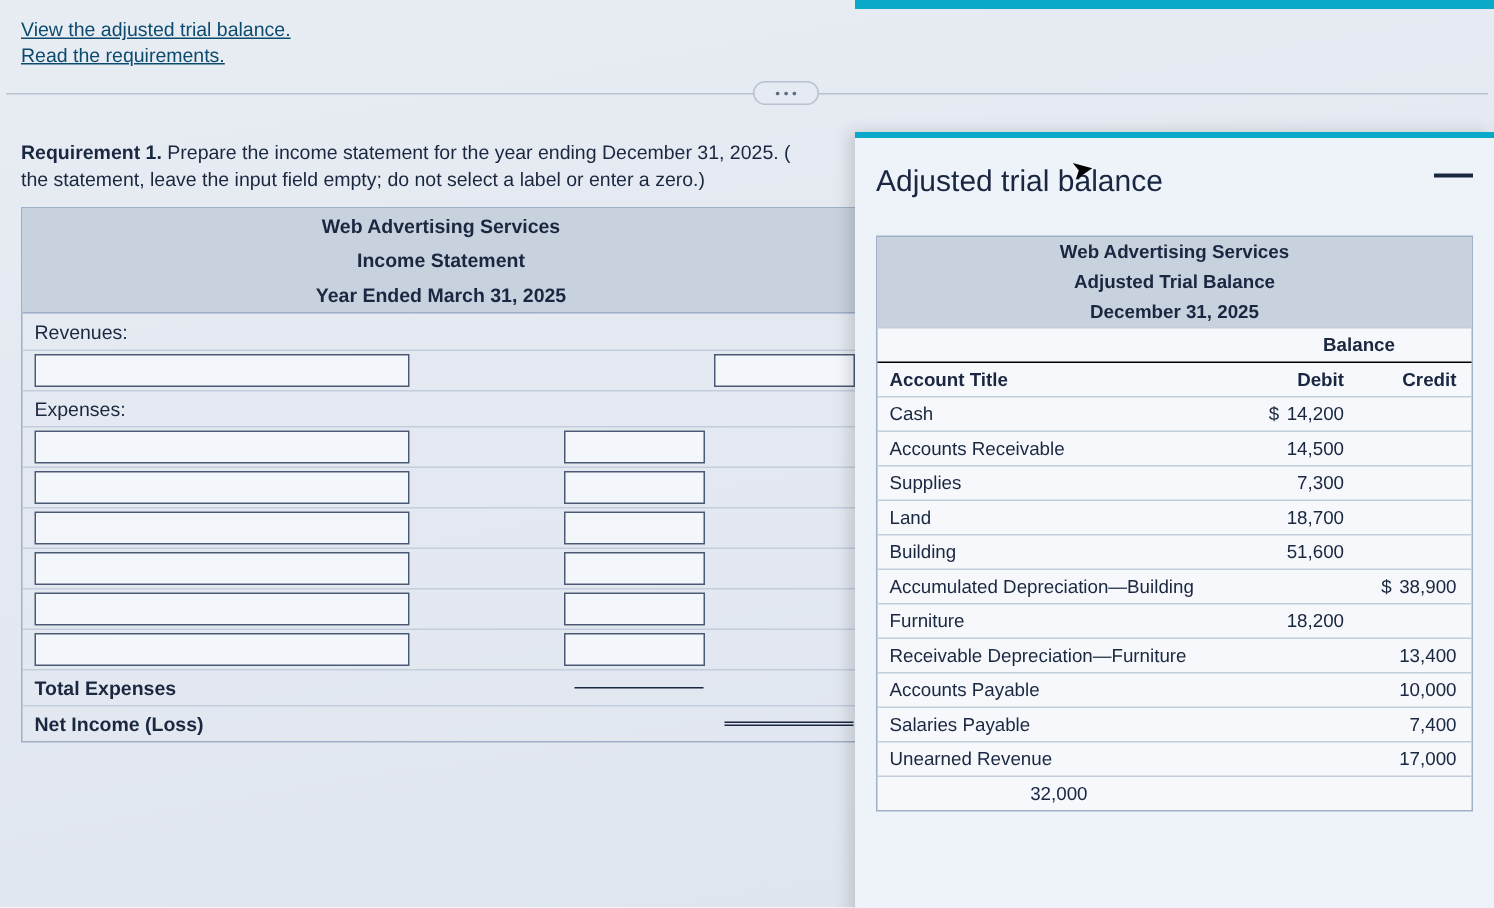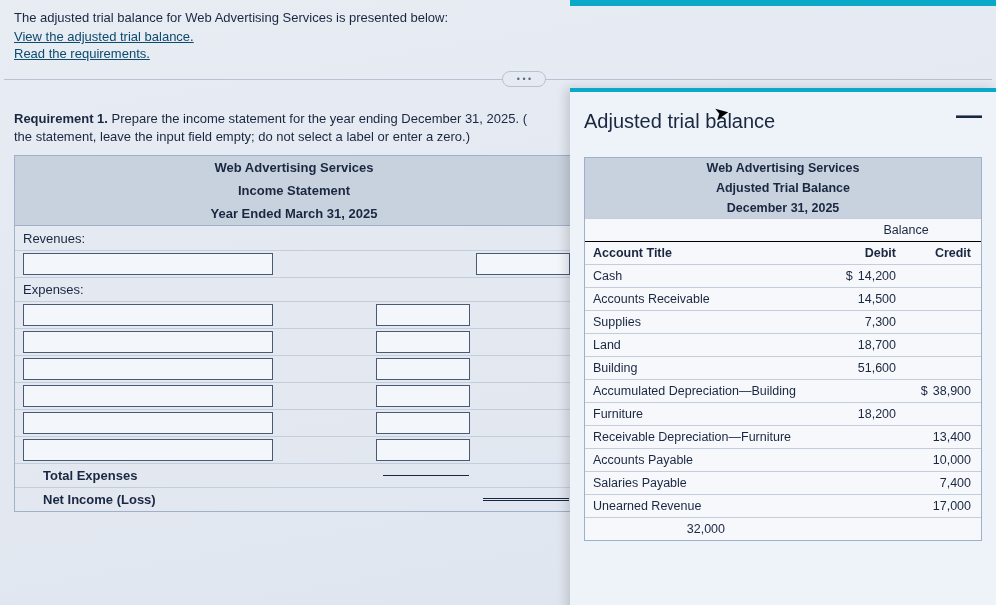--- a/index.html
+++ b/index.html
@@ -55,21 +55,21 @@
     background: #c8d1de;
     text-align: center;
     font-weight: bold;
     border-bottom: 1px solid #9fb0c8;
   }
   .stmt-head div { padding: 4px 0; }
   .stmt-body { }
   .stmt-row { display: flex; border-top: 1px solid #c3cedd; min-height: 24px; align-items: center; }
   .stmt-row.first { border-top: none; }
   .lbl { padding: 4px 8px; flex: 0 0 188px; font-size: 13px; }
-  .lbl.bold { font-weight: bold; margin-left: 20px; }
+  .lbl.bold { font-weight: bold; }
   .inp {
     border: 1px solid #4a5a75;
     background: #f3f6fb;
     height: 22px;
     margin: 2px 3px;
   }
   .inp.w-label { flex: 0 0 250px; }
   .inp.w-amt   { flex: 0 0 94px; }
   .inp.w-amt2  { flex: 0 0 94px; }
   .spacer { flex: 1; }
@@ -96,38 +96,37 @@
 
   .tb-table {
     margin-top: 24px;
     width: 100%;
     border: 1px solid #9fb0c8;
     background: #f6f8fc;
     font-size: 12.5px;
   }
   .tb-head { background: #c8d1de; text-align: center; font-weight: bold; }
   .tb-head div { padding: 3px 0; }
-  .tb-colhead { display: flex; border-top: 1px solid #c3cedd; font-weight: normal; align-items: center; }
+  .tb-colhead { display: flex; border-top: 1px solid #c3cedd; font-weight: bold; align-items: center; }
   .tb-colhead .c1 { flex: 1; padding: 4px 8px; }
   .tb-colhead .balgrp { flex: 0 0 150px; text-align: center; padding: 4px 0; }
   .tb-subhead { display: flex; border-top: 1px solid #000000; font-weight: bold; }
   .tb-subhead .c1 { flex: 1; padding: 4px 8px; }
   .tb-subhead .c2, .tb-subhead .c3 { flex: 0 0 75px; text-align: right; padding: 4px 10px 4px 0; }
   .tb-row { display: flex; border-top: 1px solid #c3cedd; }
   .tb-row .c1 { flex: 1; padding: 4px 8px; }
   .tb-row .c2, .tb-row .c3 { flex: 0 0 75px; text-align: right; padding: 4px 10px 4px 0; white-space: nowrap; }
   .dol { display:inline-block; width:12px; text-align:left; }
 </style>
 </head>
 <body>
 
 <div class="top-strip"></div>
 
 <div class="intro">
-  <div class="intro-line">The adjusted trial balance for Web Advertising Services is presented below:</div>
   <a class="link">View the adjusted trial balance.</a><br>
   <a class="link">Read the requirements.</a>
 </div>
 
 <div class="hr">
   <div class="tab">• • •</div>
 </div>
 
 <div class="req-block">
   <div class="req-text">

